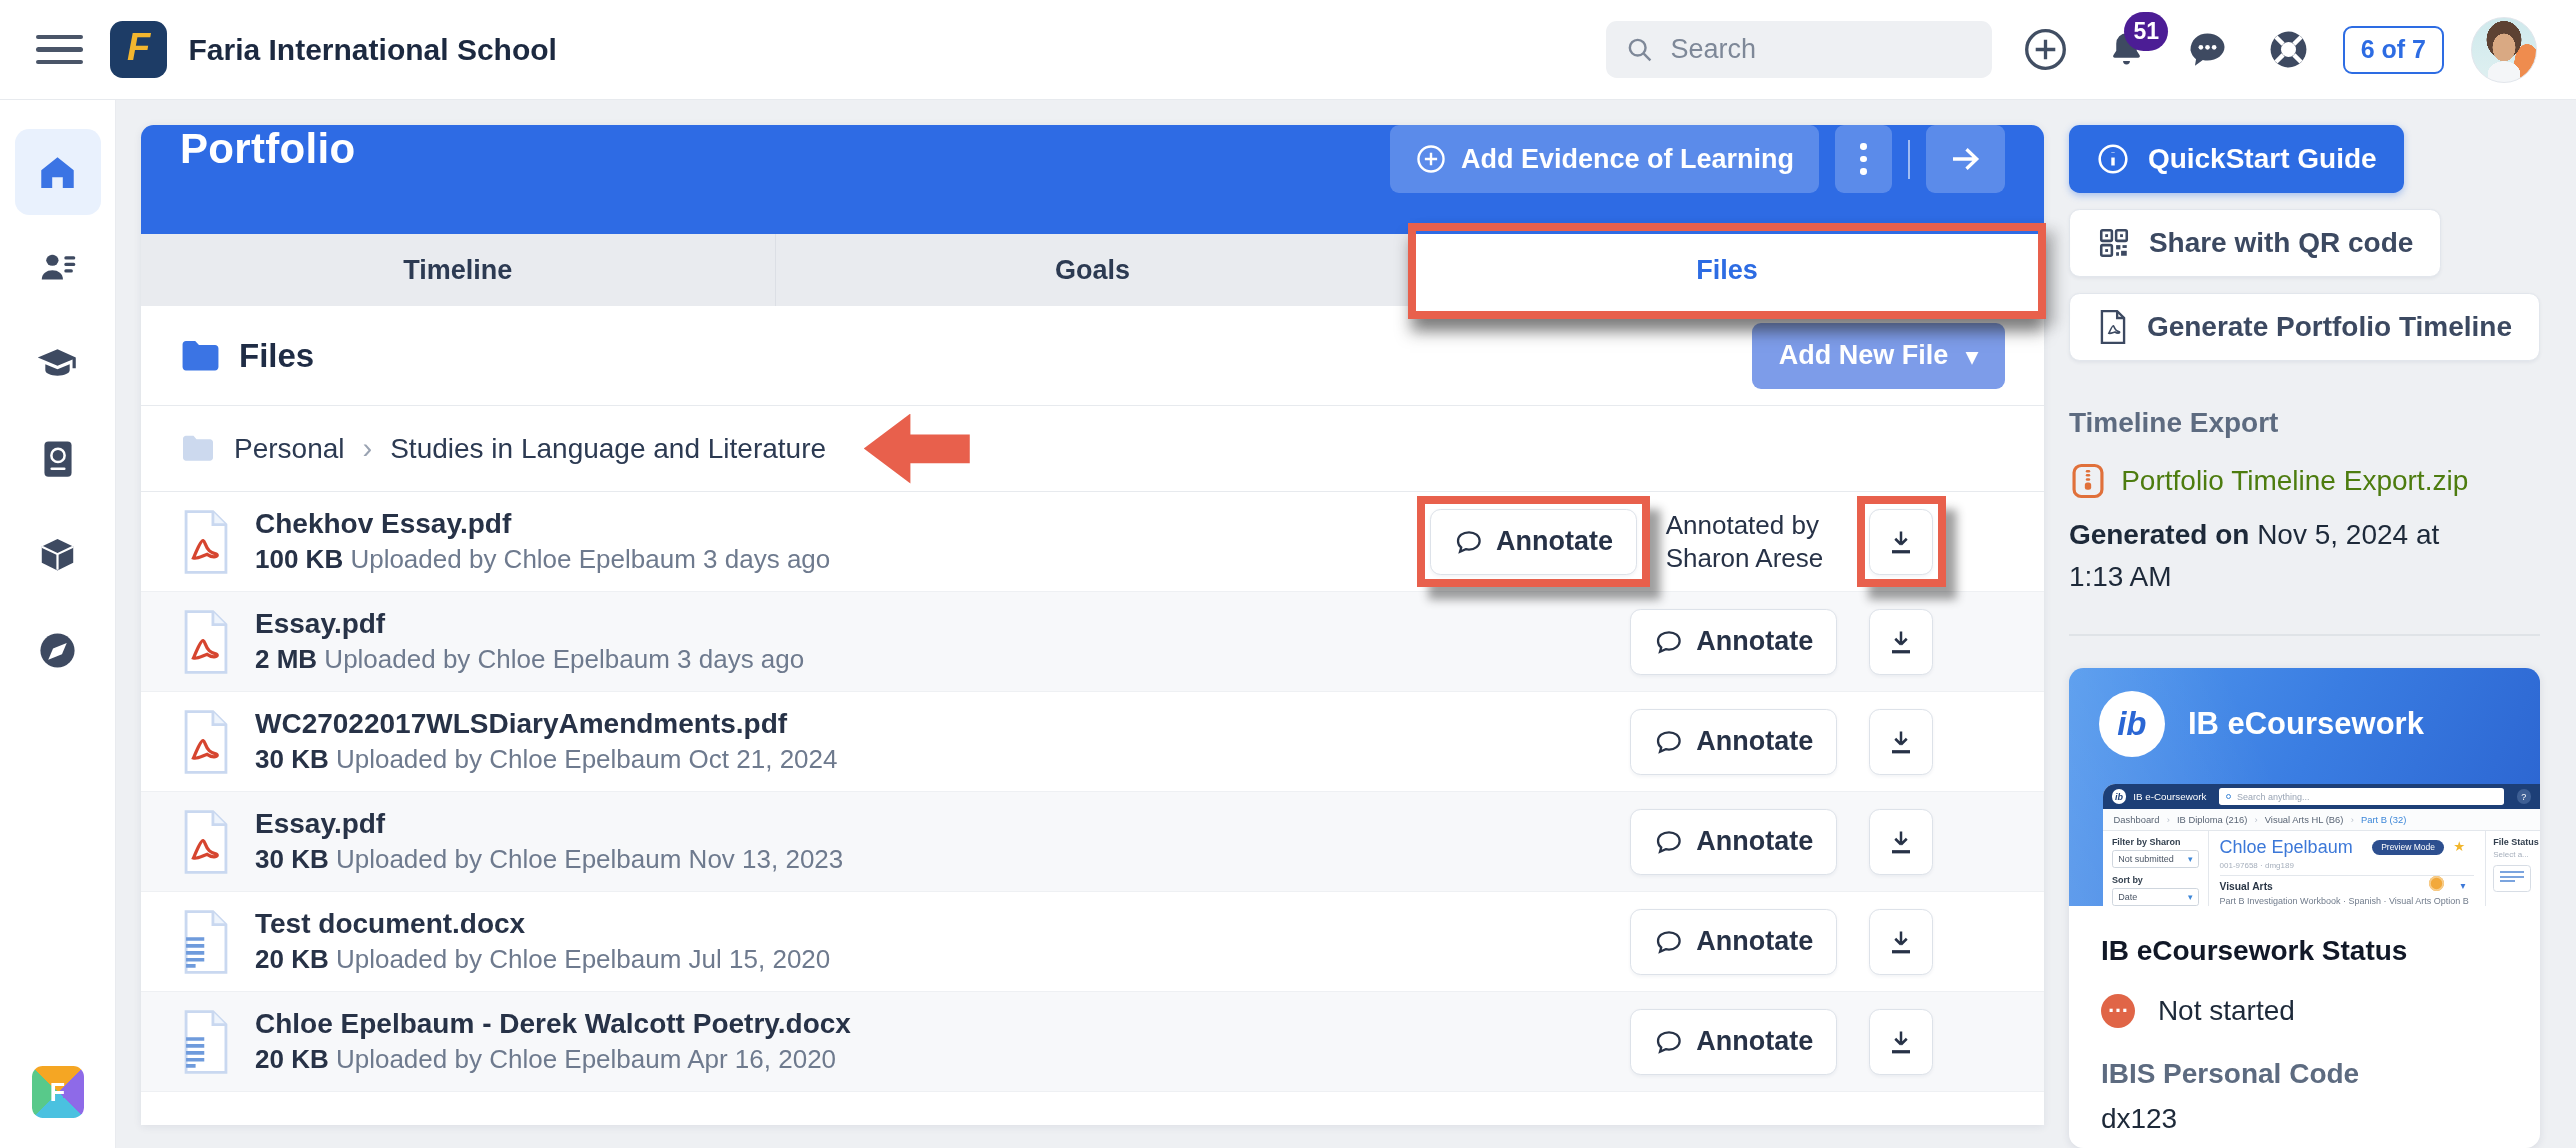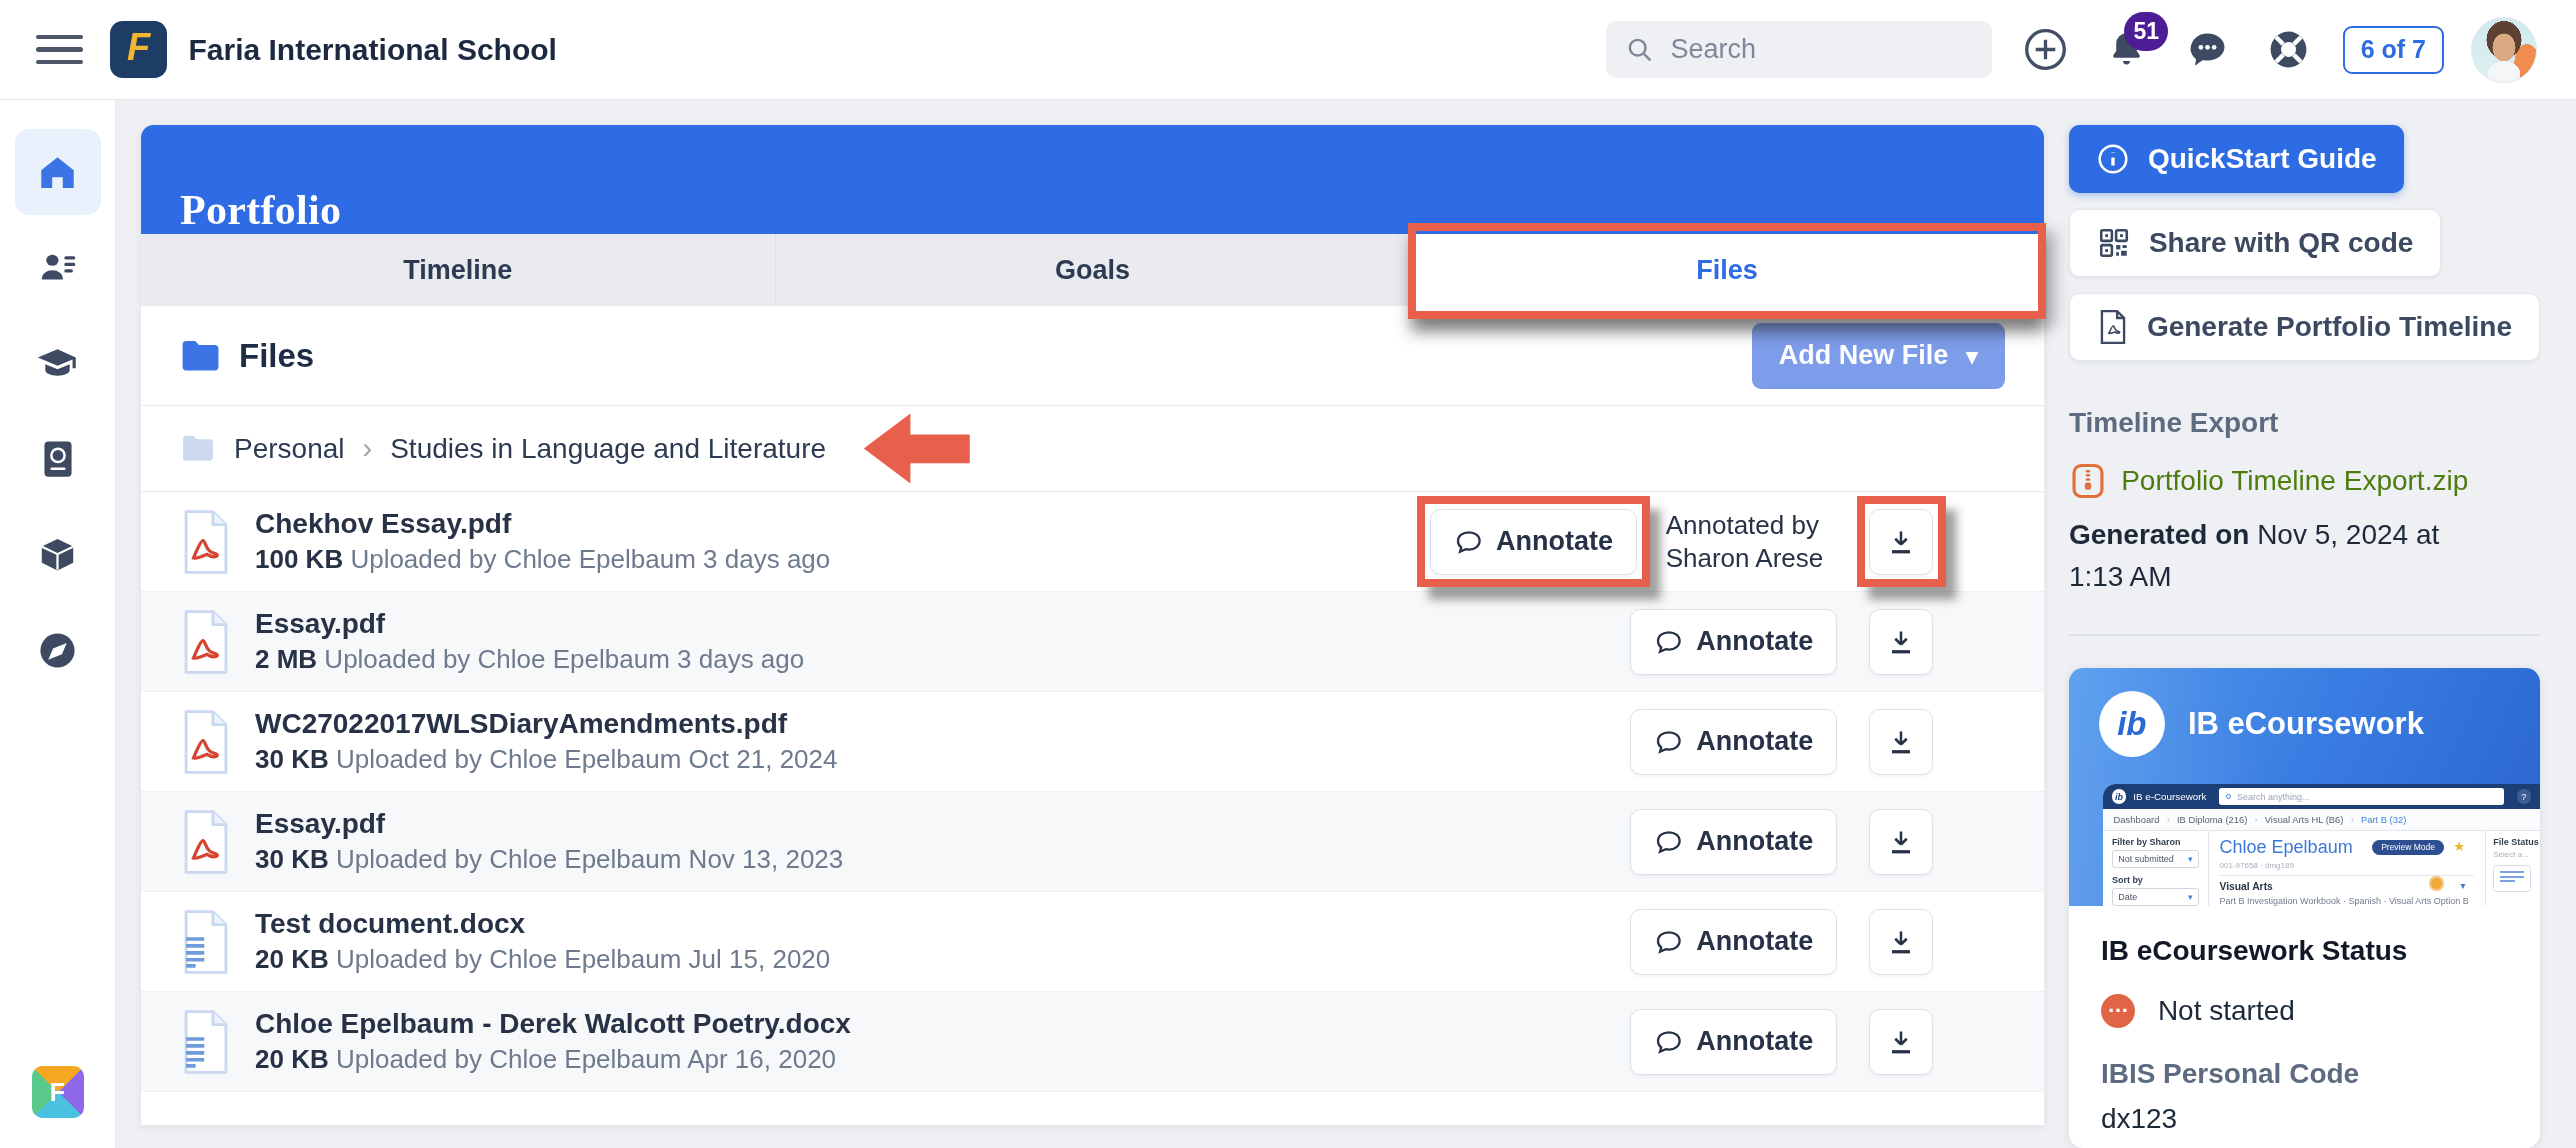--- a/index.html
+++ b/index.html
@@ -72,21 +72,21 @@
 
   .content { flex:1; display:flex; gap:25px; padding:25px 36px 0 25px; overflow:hidden; }
 
   
   .main-card {
     width:1937px; height:1000px; background:#fff; border-radius:12.5px 12.5px 0 0;
     box-shadow:0 1.8px 9px rgba(26,43,77,.08); display:flex; flex-direction:column;
   }
   .hero {
     height:109px; background:#2e6be4; border-radius:12.5px 12.5px 0 0;
-    display:flex; align-items:flex-end; padding:0 39px;font-family:Liberation Serif, serif;
+    display:flex; align-items:flex-start; padding:0 39px;
   }
   .hero h1 { margin:0; color:#fff; font-size:42px; font-weight:700; letter-spacing:0.3px; }
   .hero-actions { margin-left:auto; display:flex; align-items:center; gap:16px; }
   .hero-btn {
     background:rgba(255,255,255,.22); border:none; border-radius:9px; height:68px;
     display:flex; align-items:center; justify-content:center; gap:14.3px;
     color:#fff; font-size:27px; font-weight:600; padding:0 25px; cursor:pointer;
     font-family:inherit;
   }
   .kebab { width:57px; padding:0; }
@@ -327,20 +327,42 @@
     <div class="rail-bottom">
       <div class="faria-apps">F</div>
     </div>
   </nav>
 
   <div class="content">
 
     <section class="main-card">
       <div class="hero">
         <h1>Portfolio</h1>
+        <div class="hero-actions">
+          <button class="hero-btn">
+            <svg width="32" height="32" viewBox="0 0 24 24" fill="none" stroke="#fff" stroke-width="1.8">
+                <circle cx="12" cy="12" r="9.4"></circle>
+                <path d="M12 7.4v9.2M7.4 12h9.2"></path>
+              </svg>
+            <span>Add Evidence of Learning</span>
+          </button>
+          <button class="hero-btn kebab">
+            <i>
+                <s></s>
+                <s></s>
+                <s></s>
+              </i>
+          </button>
+          <div class="hero-sep"></div>
+          <button class="hero-btn arrow-btn">
+            <svg width="36" height="36" viewBox="0 0 24 24" fill="none" stroke="#fff" stroke-width="2.2">
+                <path d="M4 12h15M13 5.5L19.8 12 13 18.5"></path>
+              </svg>
+          </button>
+        </div>
       </div>
 
       <div class="tabs">
         <div class="tab">Timeline</div>
         <div class="tab">Goals</div>
         <div class="tab active">
           <span>Files</span>
           <div class="anno-tab-box"></div>
         </div>
       </div>

